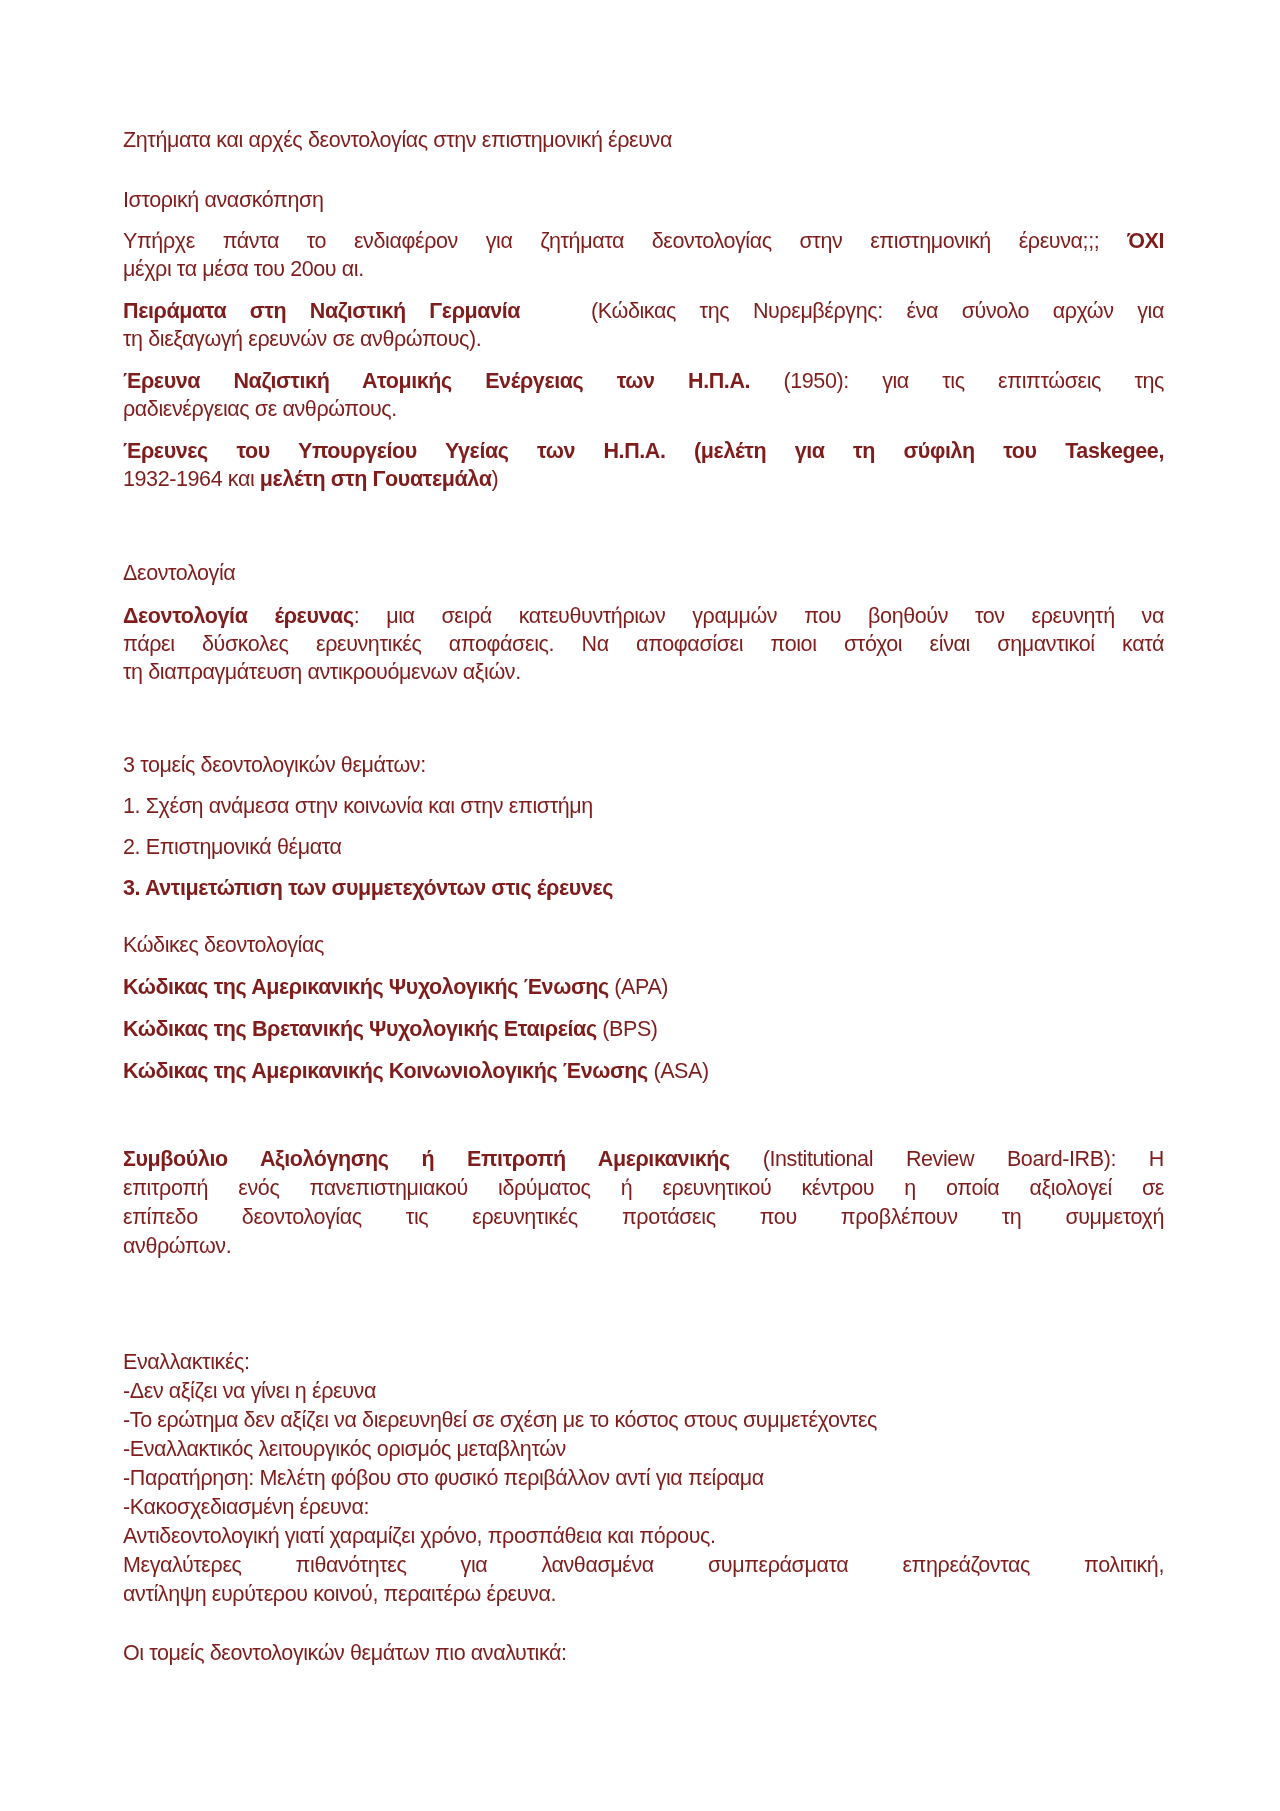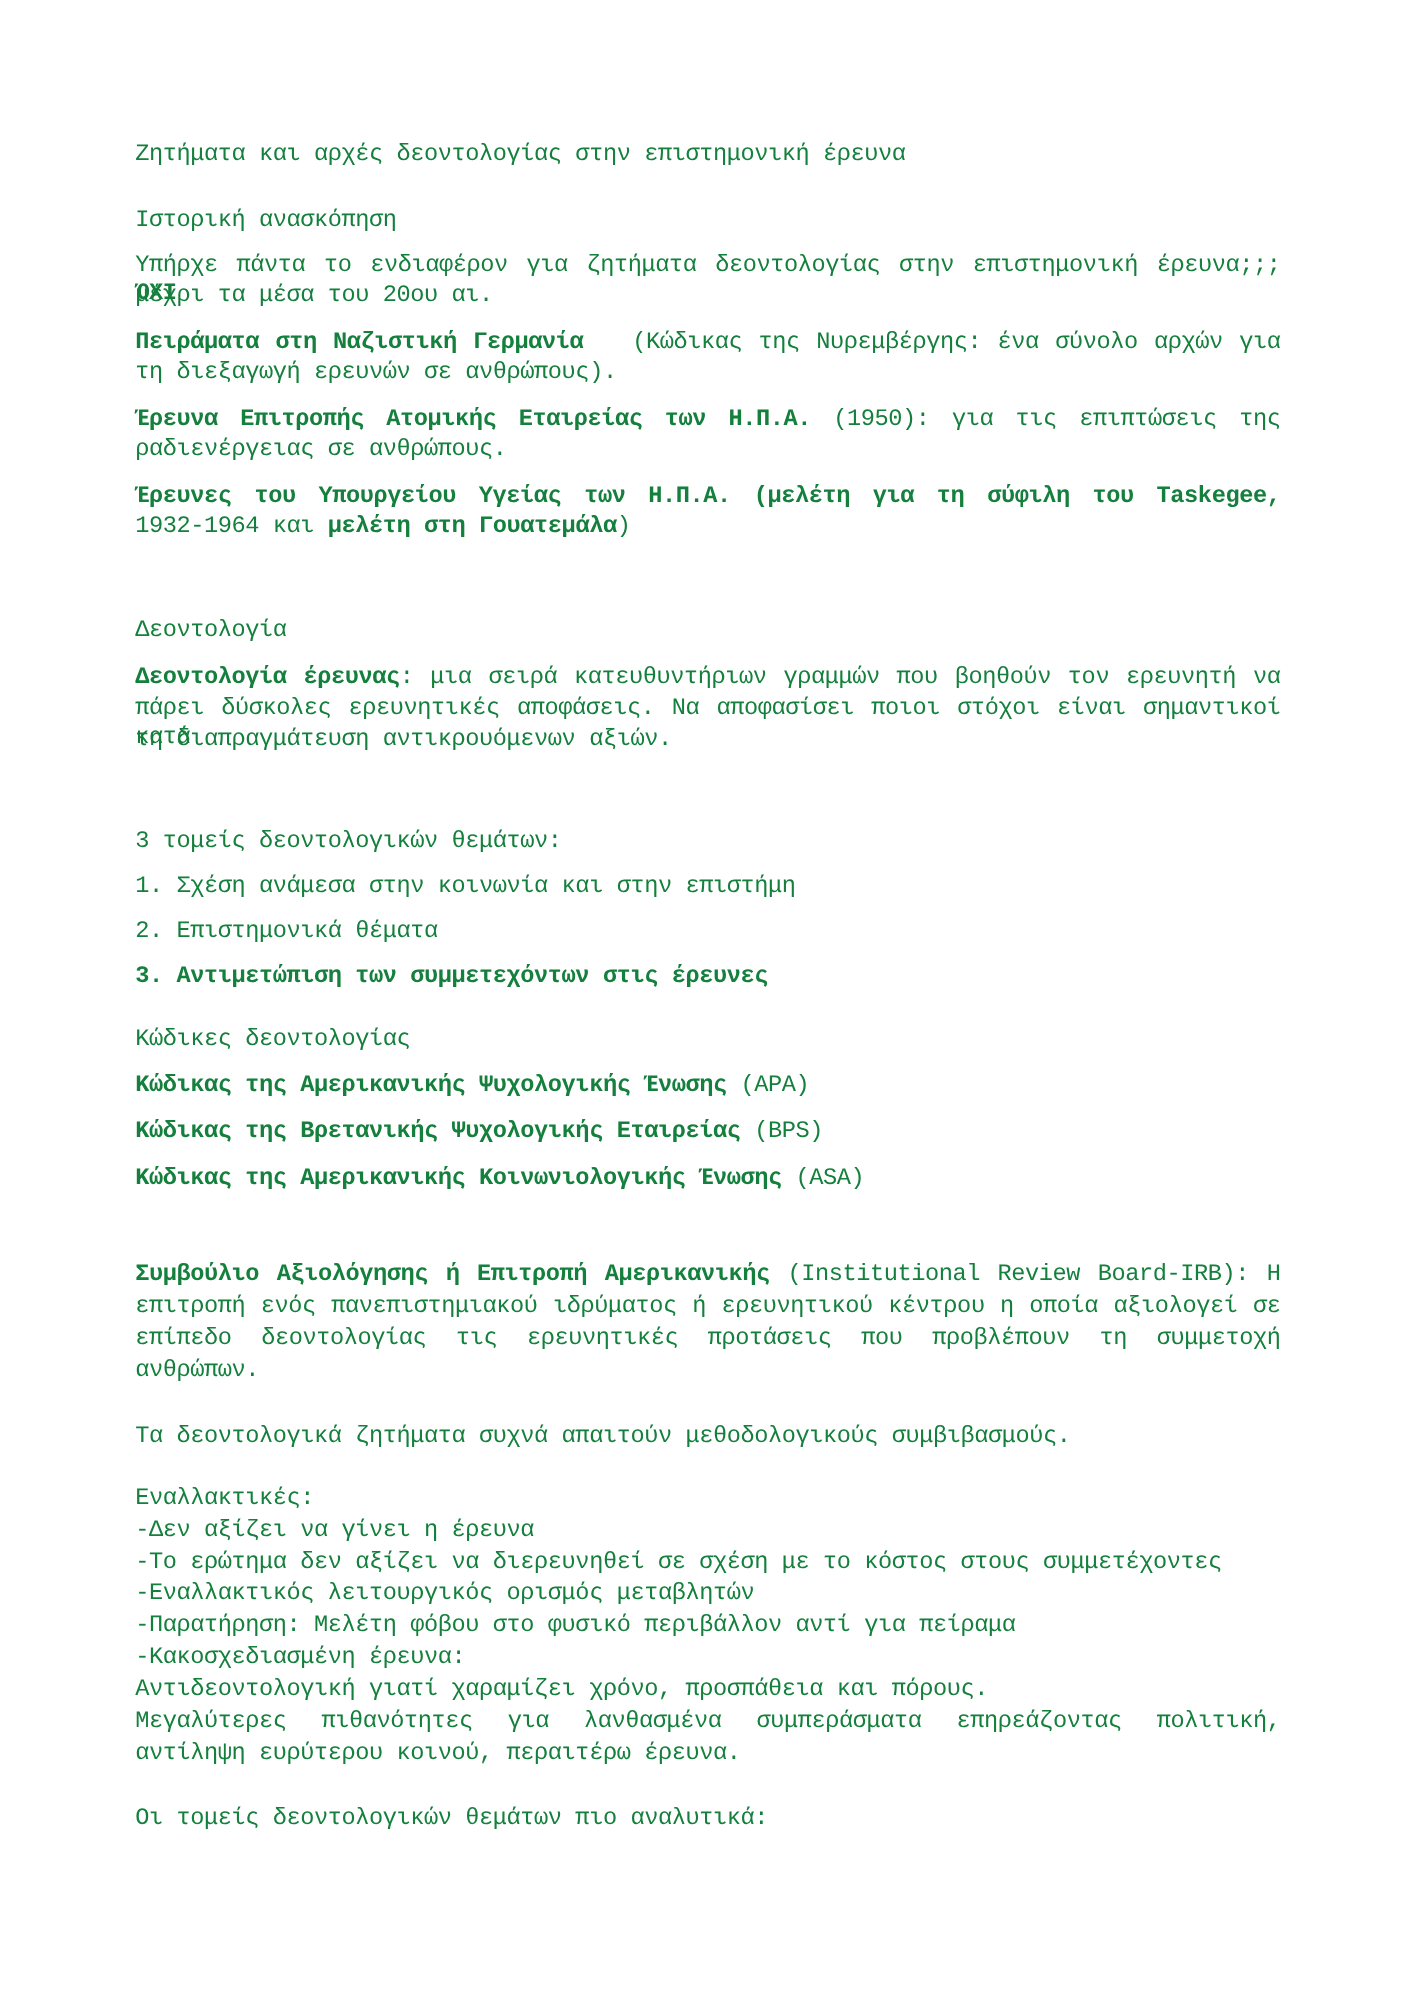--- a/index.html
+++ b/index.html
@@ -1,20 +1,20 @@
 <!DOCTYPE html>
 <html><head>
 <meta charset="utf-8">
 <style>
   html, body { margin: 0; padding: 0; background: #ffffff; }
   body { width: 1280px; height: 1811px; position: relative; overflow: hidden; }
   .page {
     position: absolute; left: 0; top: 0; width: 1280px; height: 1811px;
-    background: #ffffff; color: #15803d;
-    font-family: Liberation Mono, monospace;
+    background: #ffffff; color: #7f1d1d;
+    font-family: Liberation Sans, sans-serif;
     font-size: 21.5px;
     letter-spacing: -0.4px;
   }
   .ln { position: absolute; left: 123px; width: 1041px; white-space: nowrap; line-height: 26px; }
   .just { text-align: justify; text-align-last: justify; white-space: normal; }
   b { font-weight: bold; }
 </style>
 </head>
 <body>
 
@@ -23,21 +23,21 @@
   <div class="ln" style="top:127px">Ζητήματα και αρχές δεοντολογίας στην επιστημονική έρευνα</div>
 
   <div class="ln" style="top:187px">Ιστορική ανασκόπηση</div>
 
   <div class="ln just" style="top:228px"><span>Υπήρχε πάντα το ενδιαφέρον για ζητήματα δεοντολογίας στην επιστημονική έρευνα;;; </span><b>ΌΧΙ</b></div>
   <div class="ln" style="top:256px">μέχρι τα μέσα του 20ου αι.</div>
 
   <div class="ln just" style="top:298px"><b>Πειράματα στη Ναζιστική Γερμανία</b>&nbsp;&nbsp; <span>(Κώδικας της Νυρεμβέργης: ένα σύνολο αρχών για</span></div>
   <div class="ln" style="top:326px">τη διεξαγωγή ερευνών σε ανθρώπους).</div>
 
-  <div class="ln just" style="top:368px"><b>Έρευνα Επιτροπής Ατομικής Εταιρείας των Η.Π.Α.</b><span> (1950): για τις επιπτώσεις της</span></div>
+  <div class="ln just" style="top:368px"><b>Έρευνα Ναζιστική Ατομικής Ενέργειας των Η.Π.Α.</b><span> (1950): για τις επιπτώσεις της</span></div>
   <div class="ln" style="top:396px">ραδιενέργειας σε ανθρώπους.</div>
 
   <div class="ln just" style="top:438px"><b>Έρευνες του Υπουργείου Υγείας των Η.Π.Α. (μελέτη για τη σύφιλη του Taskegee,</b></div>
   <div class="ln" style="top:466px"><span>1932-1964 και </span><b>μελέτη στη Γουατεμάλα</b><span>)</span></div>
 
   <div class="ln" style="top:560px">Δεοντολογία</div>
 
   <div class="ln just" style="top:603px"><b>Δεοντολογία έρευνας</b><span>: μια σειρά κατευθυντήριων γραμμών που βοηθούν τον ερευνητή να</span></div>
   <div class="ln just" style="top:631px">πάρει δύσκολες ερευνητικές αποφάσεις. Να αποφασίσει ποιοι στόχοι είναι σημαντικοί κατά</div>
   <div class="ln" style="top:659px">τη διαπραγμάτευση αντικρουόμενων αξιών.</div>
@@ -50,21 +50,20 @@
   <div class="ln" style="top:932px">Κώδικες δεοντολογίας</div>
   <div class="ln" style="top:974px"><b>Κώδικας της Αμερικανικής Ψυχολογικής Ένωσης</b><span> (APA)</span></div>
   <div class="ln" style="top:1016px"><b>Κώδικας της Βρετανικής Ψυχολογικής Εταιρείας</b><span> (BPS)</span></div>
   <div class="ln" style="top:1058px"><b>Κώδικας της Αμερικανικής Κοινωνιολογικής Ένωσης</b><span> (ASA)</span></div>
 
   <div class="ln just" style="top:1146px"><b>Συμβούλιο Αξιολόγησης ή Επιτροπή Αμερικανικής</b><span> (Institutional Review Board-IRB): Η</span></div>
   <div class="ln just" style="top:1175px">επιτροπή ενός πανεπιστημιακού ιδρύματος ή ερευνητικού κέντρου η οποία αξιολογεί σε</div>
   <div class="ln just" style="top:1204px">επίπεδο δεοντολογίας τις  ερευνητικές προτάσεις που προβλέπουν τη συμμετοχή</div>
   <div class="ln" style="top:1233px">ανθρώπων.</div>
 
-  <div class="ln" style="top:1293px">Τα δεοντολογικά ζητήματα συχνά απαιτούν μεθοδολογικούς συμβιβασμούς.</div>
 
   <div class="ln" style="top:1349px">Εναλλακτικές:</div>
   <div class="ln" style="top:1378px">-Δεν αξίζει να γίνει η έρευνα</div>
   <div class="ln" style="top:1407px">-Το ερώτημα δεν αξίζει να διερευνηθεί σε σχέση με το κόστος στους συμμετέχοντες</div>
   <div class="ln" style="top:1436px">-Εναλλακτικός λειτουργικός ορισμός μεταβλητών</div>
   <div class="ln" style="top:1465px">-Παρατήρηση: Μελέτη φόβου στο φυσικό περιβάλλον αντί για πείραμα</div>
   <div class="ln" style="top:1494px">-Κακοσχεδιασμένη έρευνα:</div>
   <div class="ln" style="top:1523px">Αντιδεοντολογική γιατί χαραμίζει χρόνο, προσπάθεια και πόρους.</div>
   <div class="ln just" style="top:1552px">Μεγαλύτερες πιθανότητες για λανθασμένα συμπεράσματα επηρεάζοντας πολιτική,</div>
   <div class="ln" style="top:1581px">αντίληψη ευρύτερου κοινού, περαιτέρω έρευνα.</div>

